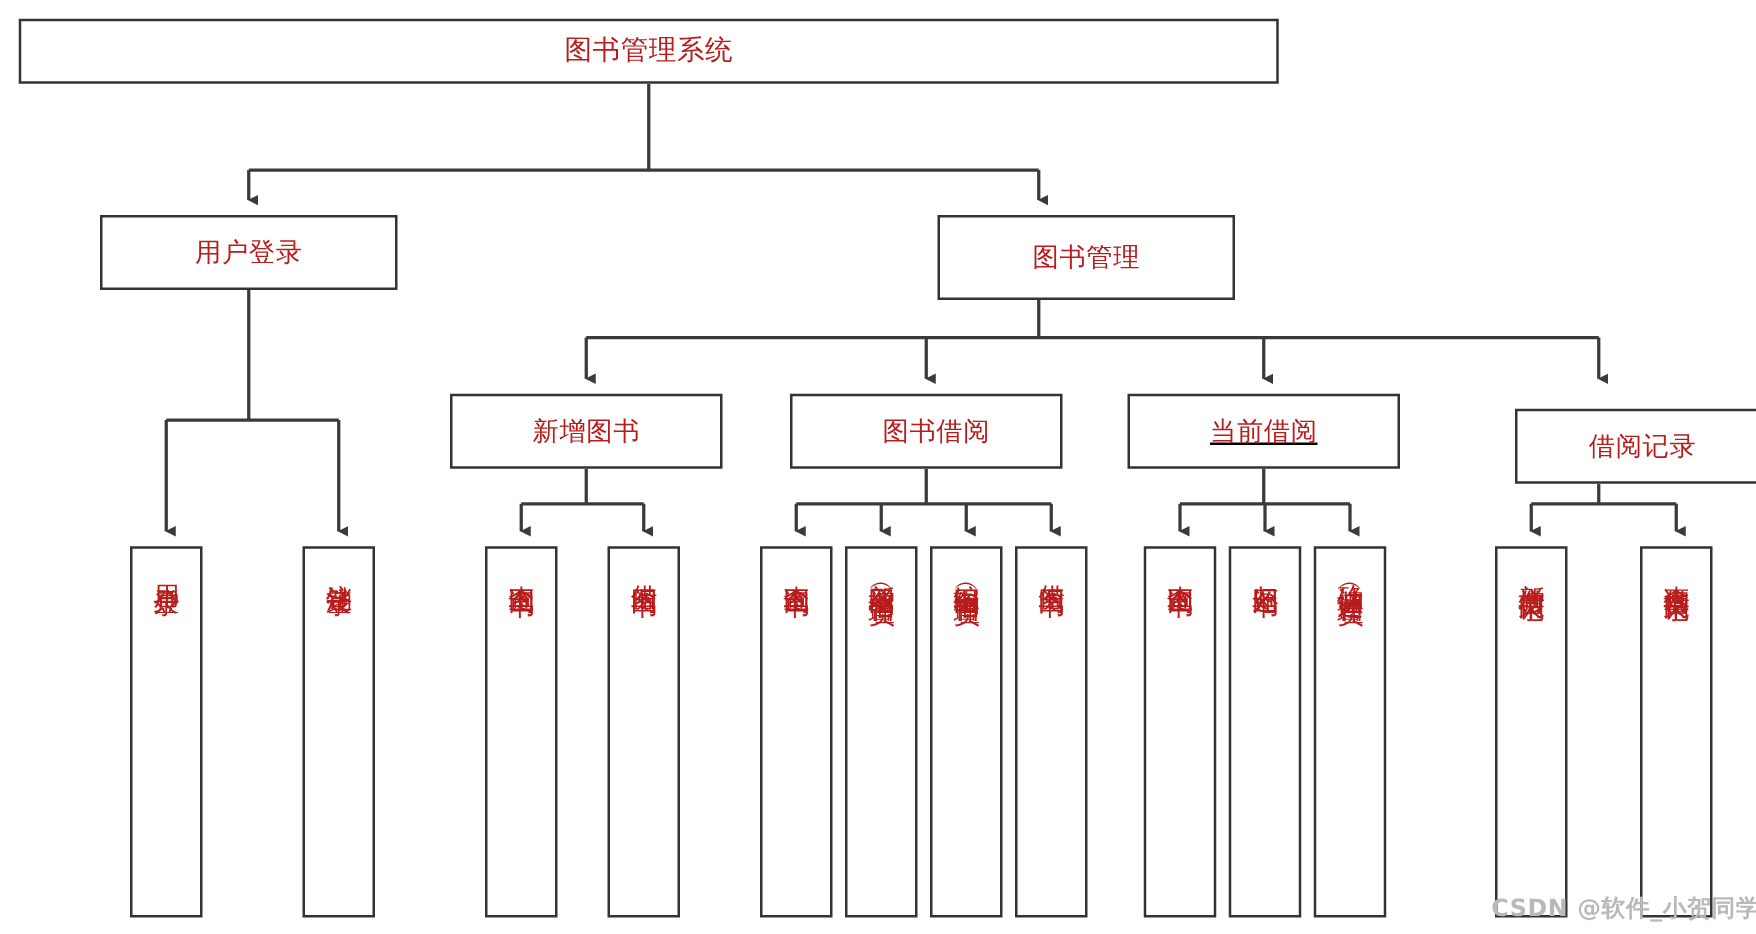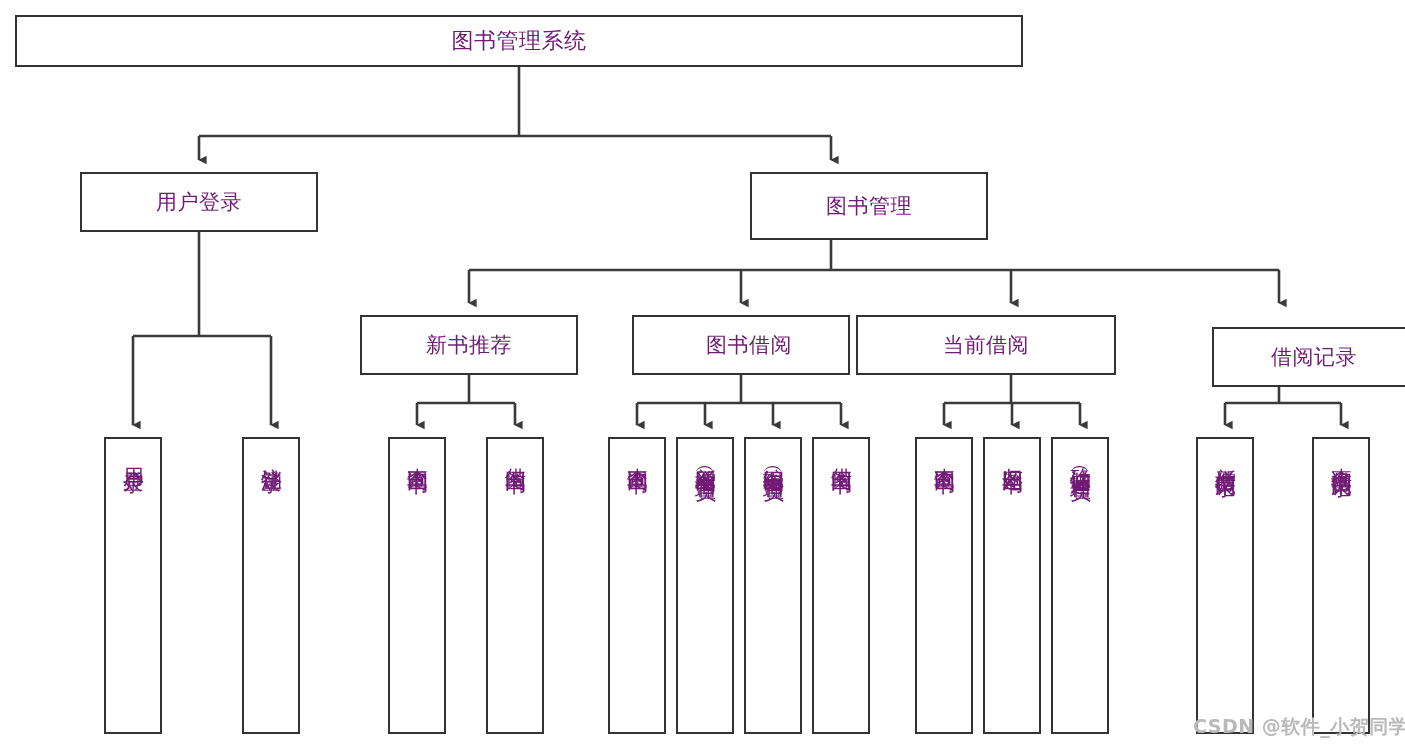--- a/index.html
+++ b/index.html
@@ -29,21 +29,21 @@
     position: absolute;
     box-sizing: border-box;
     background: #ffffff;
     border: 2px solid #333333;
     display: flex;
     align-items: center;
     justify-content: center;
     z-index: 3;
   }
   .node-label {
-    color: #701a75;
+    color: #b91c1c;
     text-align: right;
     line-height: 1.25;
     letter-spacing: 0.5px;
     white-space: nowrap;
   }
   .node-h .node-label {
     font-size: 21px;
   }
   #node-root .node-label {
     font-size: 22px;
@@ -131,26 +131,26 @@
   </div>
 
   <div class="node node-h" style="left:80px; top:172px; width:238px; height:60px;">
     <span class="node-label">用户登录</span>
   </div>
   <div class="node node-h" style="left:712px; top:172px; width:238px; height:68px;margin-left:38px;">
     <span class="node-label">图书管理</span>
   </div>
 
   <div class="node node-h" style="left:360px; top:315px; width:218px; height:60px;">
-    <span class="node-label">新书推荐</span>
+    <span class="node-label">新增图书</span>
   </div>
   <div class="node node-h" style="left:632px; top:315px; width:218px; height:60px;padding-left:16px;">
     <span class="node-label">图书借阅</span>
   </div>
-  <div class="node node-h" style="left:856px; top:315px; width:260px; height:60px;">
+  <div class="node node-h" style="left:902px; top:315px; width:218px; height:60px;text-decoration:underline;">
     <span class="node-label">当前借阅</span>
   </div>
   <div class="node node-h" style="left:1172px; top:327px; width:204px; height:60px;margin-left:40px;">
     <span class="node-label">借阅记录</span>
   </div>
 
   <div class="node node-v" style="left:104px; top:437px; width:58px; height:297px;">
     <span class="node-label">用户登录</span>
   </div>
   <div class="node node-v" style="left:242px; top:437px; width:58px; height:297px;">

